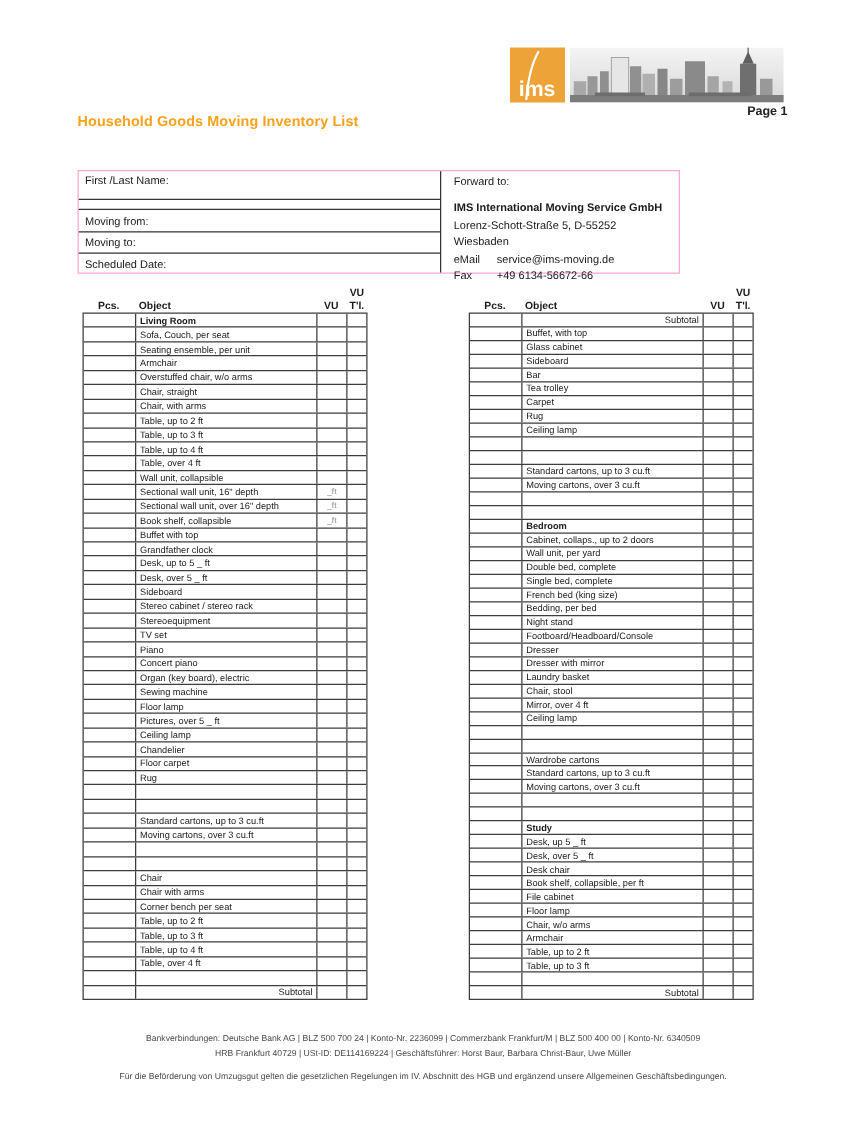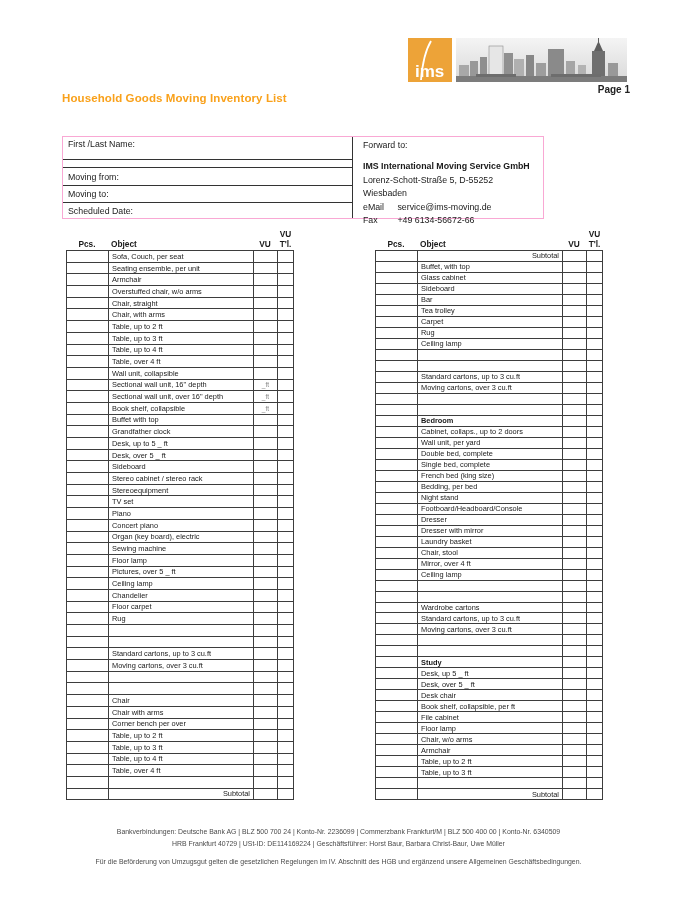--- a/index.html
+++ b/index.html
@@ -155,20 +155,26 @@
   </div>
 
   <div class="inv-table left">
     <div class="thead">
       <span class="th-pcs">Pcs.</span>
       <span class="th-obj">Object</span>
       <span class="th-vu">VU</span>
       <span class="th-vut">VU T'l.</span>
     </div>
     <div class="tbody">
+        <div class="trow section">
+          <div class="cell c-pcs"></div>
+          <div class="cell c-obj">Living Room</div>
+          <div class="cell c-vu"></div>
+          <div class="cell c-vut"></div>
+        </div>
         <div class="trow">
           <div class="cell c-pcs"></div>
           <div class="cell c-obj">Sofa, Couch, per seat</div>
           <div class="cell c-vu"></div>
           <div class="cell c-vut"></div>
         </div>
         <div class="trow">
           <div class="cell c-pcs"></div>
           <div class="cell c-obj">Seating ensemble, per unit</div>
           <div class="cell c-vu"></div>
@@ -397,21 +403,21 @@
           <div class="cell c-vut"></div>
         </div>
         <div class="trow">
           <div class="cell c-pcs"></div>
           <div class="cell c-obj">Chair with arms</div>
           <div class="cell c-vu"></div>
           <div class="cell c-vut"></div>
         </div>
         <div class="trow">
           <div class="cell c-pcs"></div>
-          <div class="cell c-obj">Corner bench per over</div>
+          <div class="cell c-obj">Corner bench per seat</div>
           <div class="cell c-vu"></div>
           <div class="cell c-vut"></div>
         </div>
         <div class="trow">
           <div class="cell c-pcs"></div>
           <div class="cell c-obj">Table, up to 2 ft</div>
           <div class="cell c-vu"></div>
           <div class="cell c-vut"></div>
         </div>
         <div class="trow">

